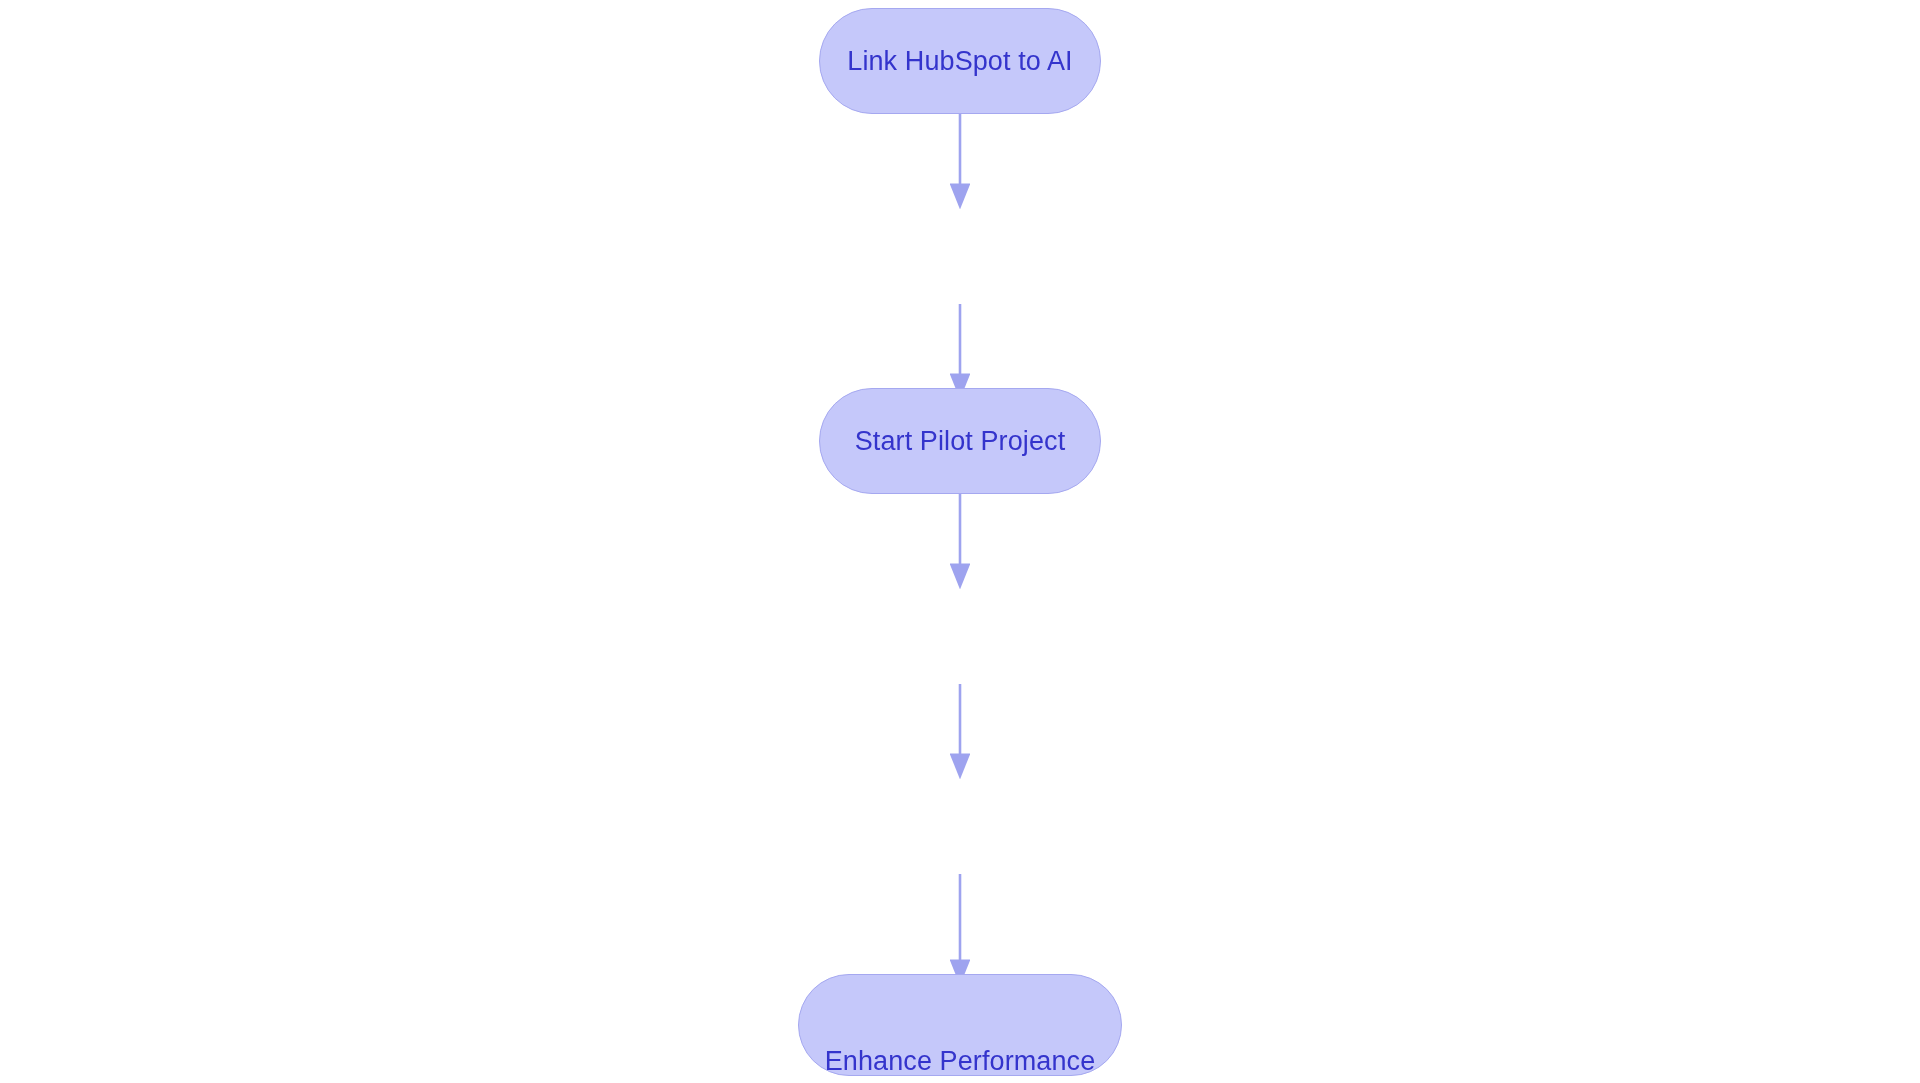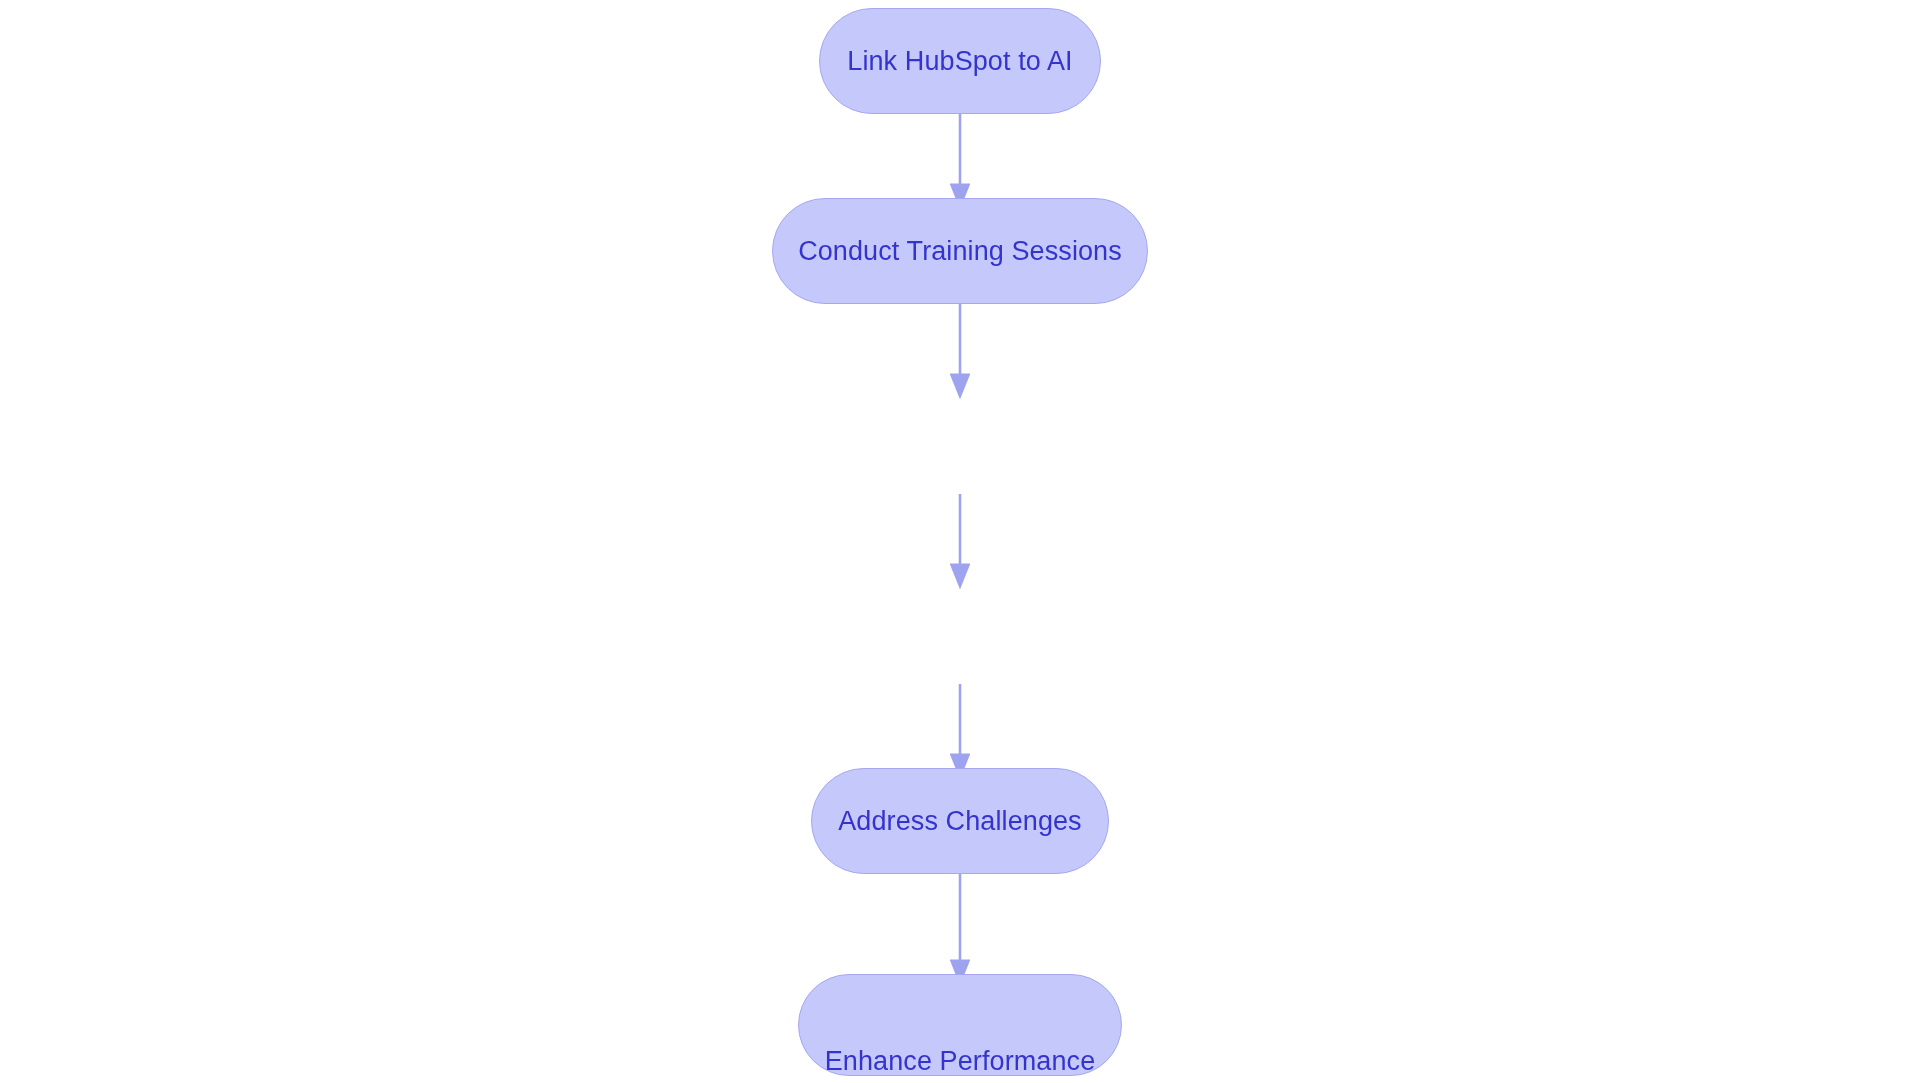--- a/index.html
+++ b/index.html
@@ -92,28 +92,25 @@
       <line x1="960" y1="874" x2="960" y2="961" stroke="#9ea3ef" stroke-width="2.6" marker-end="url(#arrow-head)"></line>
     </g>
   </svg>
 
   <div id="node-column">
 
     <div class="flow-node" style="left:960px; top:8px; width:282px; height:106px;">
       <span class="flow-node-label">Link HubSpot to AI</span>
     </div>
 
-    <div class="flow-node" style="left:960px; top:198px; width:376px; height:106px;">
-      <span class="flow-node-label">Conduct Training Sessions</span>
+
+    <div class="flow-node" style="left:960px; top:388px; width:282px; height:106px;">
+      <span class="flow-node-label">Start Pilot Project</span>
     </div>
 
 
-
-    <div class="flow-node" style="left:960px; top:768px; width:298px; height:106px;">
-      <span class="flow-node-label">Address Challenges</span>
-    </div>
 
     <div class="flow-node" style="left:960px; top:974px; width:324px; height:102px;align-items:flex-end;">
       <span class="flow-node-label">Enhance Performance</span>
     </div>
 
   </div>
 </div>
 
 </body></html>

